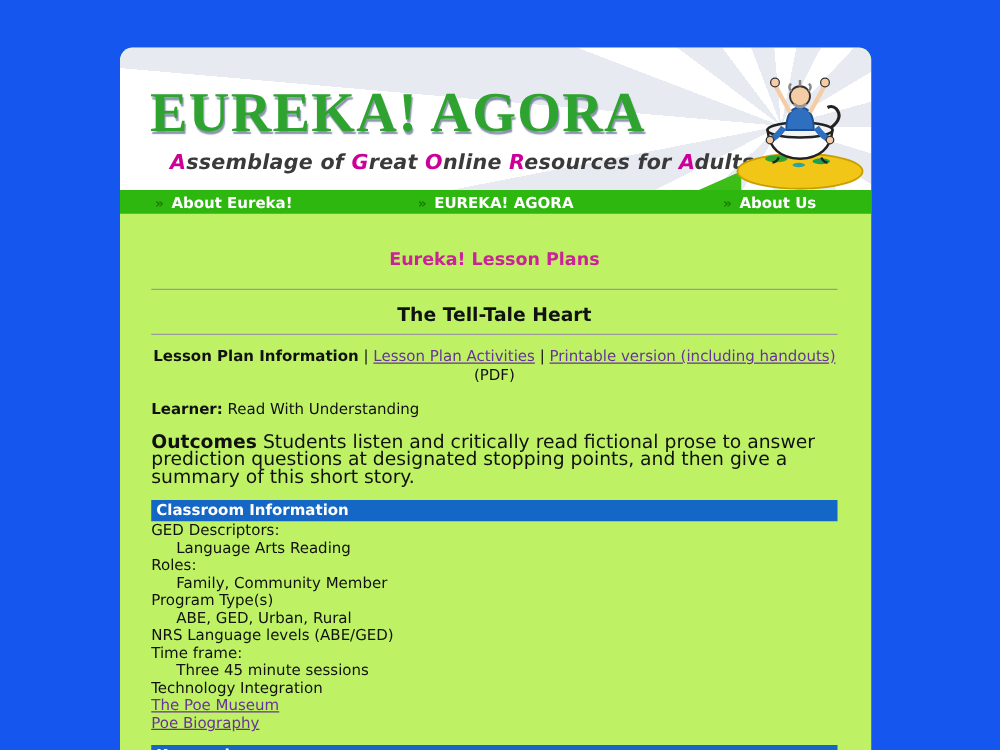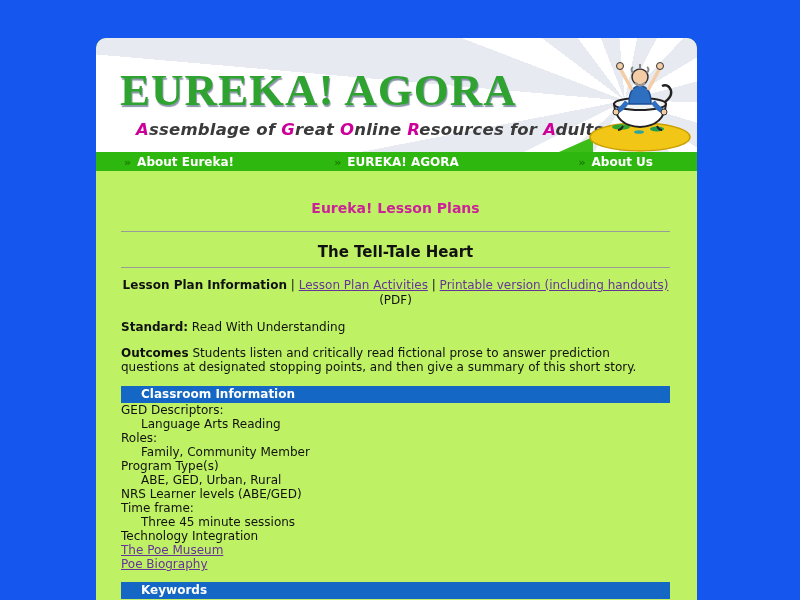--- a/index.html
+++ b/index.html
@@ -53,24 +53,24 @@
     font-size:14px;font-weight:bold;color:#CC2299;line-height:15px;
   }
   hr.divider{border:none;border-top:1px solid #9a9a9a;margin:15px 0 0;}
   hr.divider2{border:none;border-top:1px solid #9a9a9a;margin:7px 0 0;}
   .lesson-title{margin:12px 0 1px;text-align:center;font-size:15px;font-weight:bold;line-height:16px;}
   .plan-links{margin:10px 0 0;text-align:center;font-size:12px;line-height:15px;}
   .plan-links .current{font-weight:bold;}
   a.plink, .plan-links a{color:#663399;text-decoration:underline;cursor:pointer;margin-top:21px;}
   .para{margin:12px 0 0;}
   .para .lbl{font-weight:bold;}
-  .outcomes{margin:12px 0 0;font-size:12px;line-height:14px;}
+  .outcomes{margin:12px 0 0;font-size:15px;line-height:14px;}
   .section-bar{
     margin:12px 0 0;background:#1467C4;color:#ffffff;
-    font-weight:bold;font-size:12px;line-height:15px;padding:1px 20px;
+    font-weight:bold;font-size:12px;line-height:15px;padding:1px 4px;
   }
   .info-label{font-weight:normal;}
   .info-value{padding-left:20px;}
   .tech-link{display:block;color:#663399;text-decoration:underline;cursor:pointer;}
   .kw-bar{margin-top:11px;}
 </style>
 </head>
 <body>
 
 <div class="panel">
@@ -132,39 +132,39 @@
     <div class="plan-links">
       <span class="current">Lesson Plan Information</span>
       <span>|</span>
       <a>Lesson Plan Activities</a>
       <span>|</span>
       <a>Printable version (including handouts)</a>
       <span>(PDF)</span>
     </div>
 
     <div class="para">
-      <span class="lbl">Standard:</span>
+      <span class="lbl">Learner:</span>
       <span>Read With Understanding</span>
     </div>
 
     <div class="para outcomes">
       <span class="lbl">Outcomes</span>
       <span>Students listen and critically read fictional prose to answer prediction questions at designated stopping points, and then give a summary of this short story.</span>
     </div>
 
     <div class="section-bar">Classroom Information</div>
 
     <div>
       <div class="info-label">GED Descriptors:</div>
       <div class="info-value">Language Arts Reading</div>
       <div class="info-label">Roles:</div>
       <div class="info-value">Family, Community Member</div>
       <div class="info-label">Program Type(s)</div>
       <div class="info-value">ABE, GED, Urban, Rural</div>
-      <div class="info-label">NRS Learner levels (ABE/GED)</div>
+      <div class="info-label">NRS Language levels (ABE/GED)</div>
       <div class="info-label">Time frame:</div>
       <div class="info-value">Three 45 minute sessions</div>
       <div class="info-label">Technology Integration</div>
       <a class="tech-link">The Poe Museum</a>
       <a class="tech-link">Poe Biography</a>
     </div>
 
     <div class="section-bar kw-bar">Keywords</div>
 
   </div>

